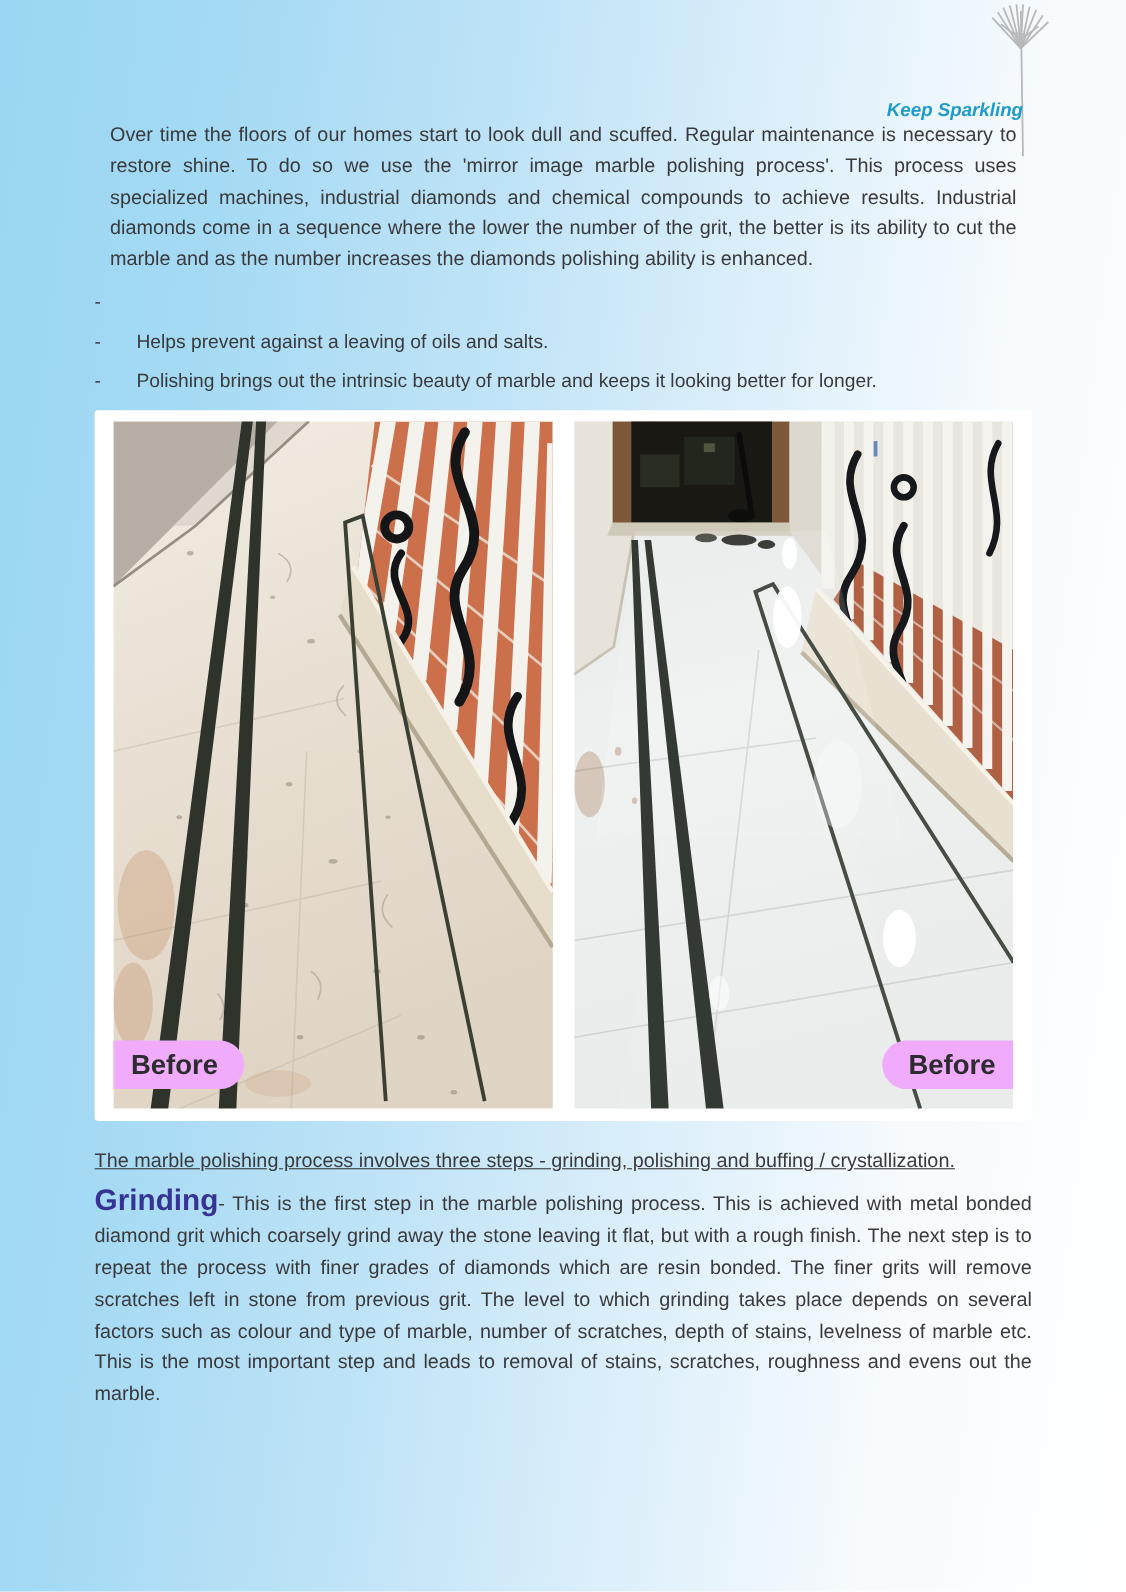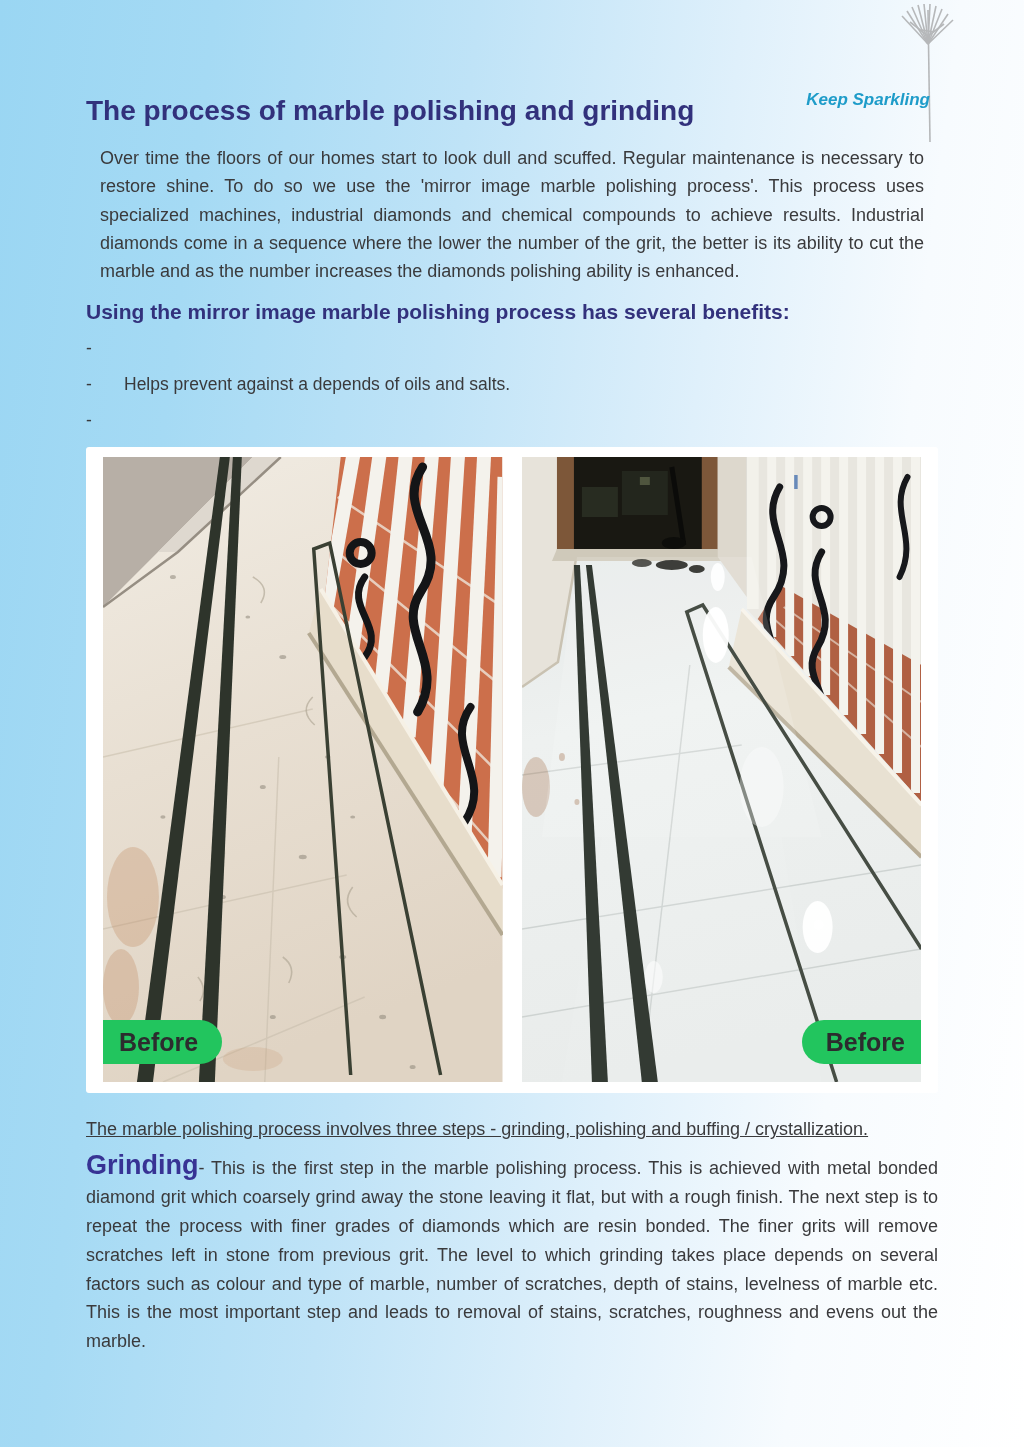--- a/index.html
+++ b/index.html
@@ -23,21 +23,21 @@
   .intro{font-size:18px;color:#3a3a3c;line-height:28.3px;text-align:justify;margin:14px;}
   .benefits-heading{font-size:21px;font-weight:700;color:#32317c;margin:14px 0 12px 0;line-height:26px;}
   .benefits-list{margin:0;padding:0;list-style:none;}
   .benefit{display:flex;font-size:17.5px;color:#3a3a3c;line-height:22px;margin-bottom:14px;}
   .benefit .marker{width:38px;flex:0 0 38px;}
 
   
   .panel{margin:16px 0 0 0;background:#ffffff;border-radius:3px;padding:10px 17px 11px 17px;display:flex;gap:19px;height:625px;}
   .photo{position:relative;flex:1 1 0;height:625px;overflow:hidden;}
   .photo svg{display:block;width:100%;height:100%;}
-  .photo-label{position:absolute;bottom:18px;background:#22c55e;font-weight:700;font-size:25px;color:#2c2c2e;line-height:32px;padding:6px 24px;}
+  .photo-label{position:absolute;bottom:18px;background:#f0abfc;font-weight:700;font-size:25px;color:#2c2c2e;line-height:32px;padding:6px 24px;}
   .label-before{left:0;border-radius:0 24px 24px 0;padding-left:16px;}
   .label-after{right:0;border-radius:24px 0 0 24px;padding-right:16px;}
 
   .steps-line{font-size:18px;color:#3a3a3c;line-height:24px;margin:24px 0 0 0;text-decoration:underline;}
   .grinding-para{font-size:18px;color:#3a3a3c;line-height:28.8px;text-align:justify;margin:10px 0 0 0;}
   .grinding-heading{font-size:27px;font-weight:700;color:#373394;margin-right:0;}
 </style>
 </head>
 <body>
 
@@ -60,35 +60,34 @@
         <line x1="30" y1="34" x2="12" y2="20"></line>
         <line x1="30" y1="34" x2="46" y2="22"></line>
         <line x1="24" y1="28" x2="36" y2="30"></line>
       </g>
     </svg>
     <div class="logo-tagline">Keep Sparkling</div>
   </div>
 
   <div class="content">
 
-    <h1 class="title">The process of marble polishing and grinding</h1>
 
     <p class="intro">Over time the floors of our homes start to look dull and scuffed. Regular maintenance is necessary to restore shine. To do so we use the 'mirror image marble polishing process'. This process uses specialized machines, industrial diamonds and chemical compounds to achieve results. Industrial diamonds come in a sequence where the lower the number of the grit, the better is its ability to cut the marble and as the number increases the diamonds polishing ability is enhanced.</p>
 
-    <h2 class="benefits-heading">Using the mirror image marble polishing process has several benefits:</h2>
     <ul class="benefits-list">
       <li class="benefit">
         <span class="marker">-</span>
       </li>
       <li class="benefit">
         <span class="marker">-</span>
-        <span>Helps prevent against a depends of oils and salts.</span>
+        <span>Helps prevent against a leaving of oils and salts.</span>
       </li>
       <li class="benefit">
         <span class="marker">-</span>
+        <span>Polishing brings out the intrinsic beauty of marble and keeps it looking better for longer.</span>
       </li>
     </ul>
 
     <div class="panel">
 
       <div class="photo">
         <svg viewBox="0 0 400 625" preserveAspectRatio="none">
           <defs>
             <linearGradient id="lfloor" x1="0" y1="0" x2="0.25" y2="1">
               <stop offset="0" stop-color="#f1ece3"></stop>

